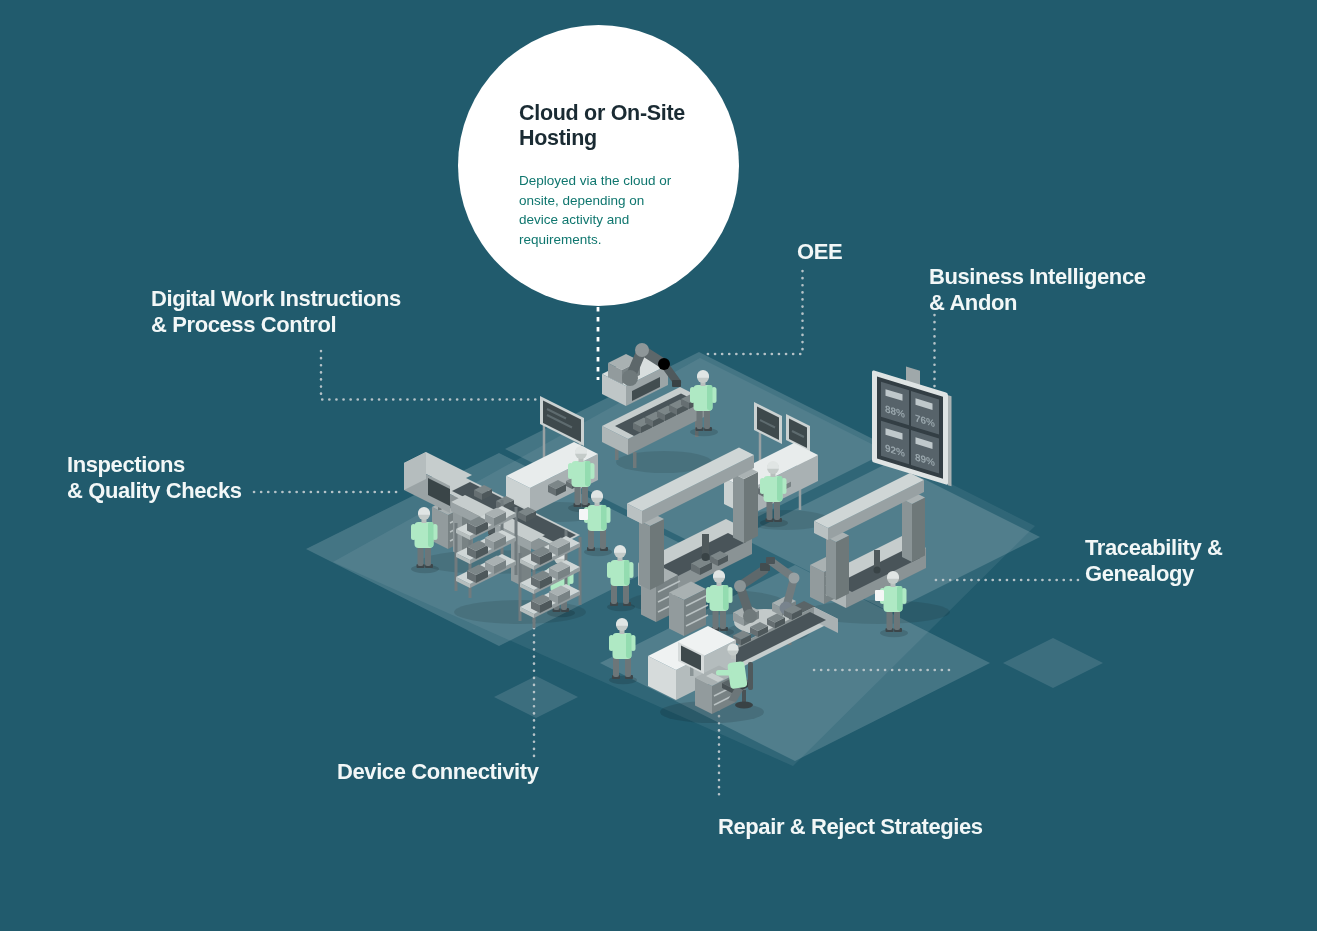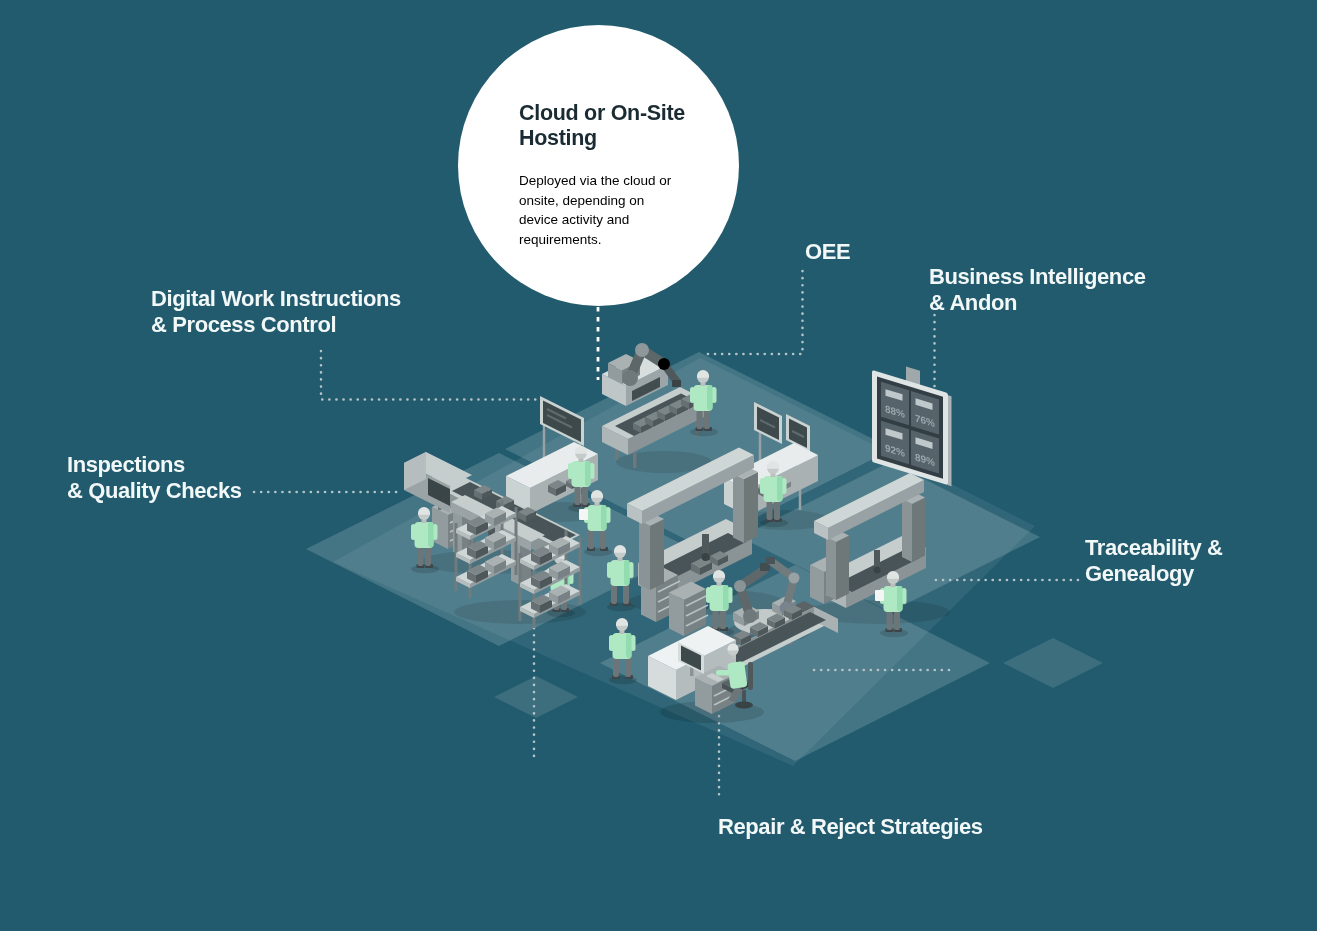--- a/index.html
+++ b/index.html
@@ -12,41 +12,41 @@
   svg.scene{position:absolute;left:0;top:0;}
   
   .label{
     position:absolute;
     font-weight:700;font-size:22px;line-height:25.5px;letter-spacing:-0.4px;
     color:#F2F7F7;white-space:nowrap;
   }
   .label .ln{display:block;}
   #label-digital{left:151px;top:286px;}
   #label-inspections{left:67px;top:452px;}
-  #label-oee{left:797px;top:239px;margin-left:8px;}
+  #label-oee{left:797px;top:239px;}
   #label-bi{left:929px;top:264px;}
   #label-trace{left:1085px;top:535px;}
   #label-prev{left:960px;top:664px;}
   #label-repair{left:718px;top:814px;}
   #label-device{left:337px;top:759px;}
   
   .callout{
     position:absolute;left:458px;top:25px;width:281px;height:281px;
     background:#FFFFFF;border-radius:50%;
   }
   .callout-title{
     position:absolute;left:61px;top:76px;
     font-weight:700;font-size:21.5px;line-height:25px;letter-spacing:-0.3px;
     color:#1A2B33;
   }
   .callout-title .ln{display:block;}
   .callout-body{
     position:absolute;left:61px;top:146px;width:172px;
     font-weight:400;font-size:13.5px;line-height:19.5px;
-    color:#000000;
+    color:#0f766e;
   }
   .callout-body .ln{display:block;}
 </style>
 </head>
 <body style="background: rgb(33, 91, 109);">
 
 <div class="stage">
 
   <svg class="scene" id="scene" width="1317" height="931" viewBox="0 0 1317 931">
       <g>
@@ -553,13 +553,16 @@
     <span class="ln">Business Intelligence</span>
     <span class="ln">&amp; Andon</span>
   </div>
   <div class="label" id="label-trace">
     <span class="ln">Traceability &amp;</span>
     <span class="ln">Genealogy</span>
   </div>
   <div class="label" id="label-repair">
     <span class="ln">Repair &amp; Reject Strategies</span>
   </div>
+  <div class="label" id="label-device">
+    <span class="ln">Device Connectivity</span>
+  </div>
 </div>
 
 </body></html>

